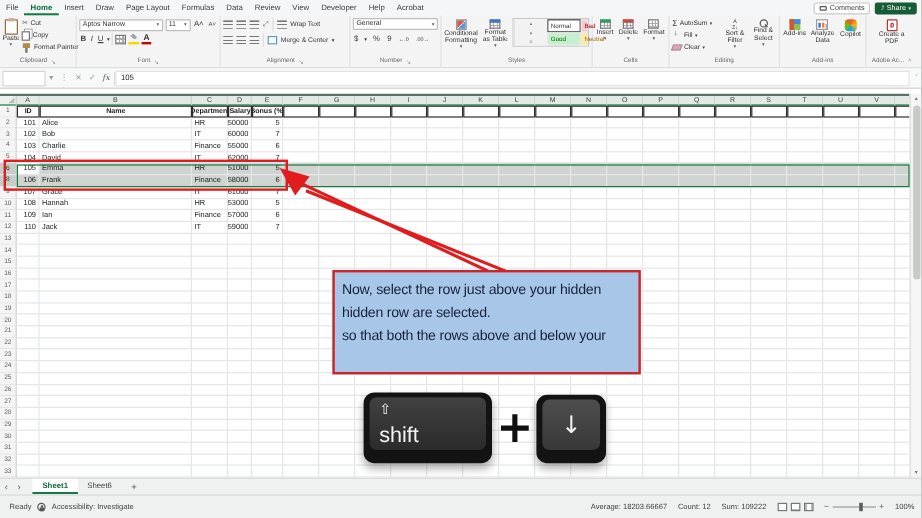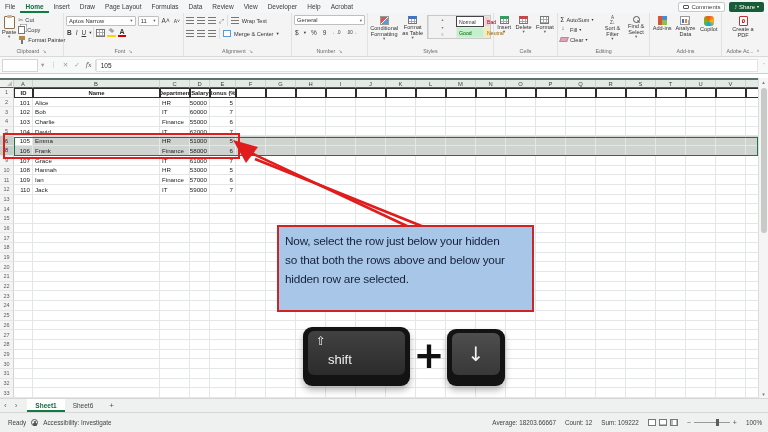--- a/index.html
+++ b/index.html
@@ -110,21 +110,21 @@
   .note b{font-weight:bold}
   .note div{white-space:nowrap}
   
   .key{position:absolute;background:#131313;border-radius:9px;box-shadow:0 4px 7px rgba(0,0,0,.3)}
   .key-face{position:absolute;left:5px;right:5px;top:4px;bottom:11px;border-radius:6px;
             background:linear-gradient(180deg,#414141,#2b2b2b)}
   .key-shift{left:303px;top:327px;width:107px;height:59px}
   .key-down{left:447px;top:329px;width:58px;height:57px}
   .key-down .key-face{background:linear-gradient(180deg,#4e4e4e,#383838)}
   .kshift-sym{position:absolute;left:8px;top:3px;color:#efefef;font-size:12px;font-family:"DejaVu Sans",sans-serif}
-  .kshift-txt{position:absolute;left:20px;top:21px;color:#f2f2f2;font-size:13px}
+  .kshift-txt{position:absolute;left:8px;top:21px;color:#f2f2f2;font-size:18px}
   .kdown-sym{position:absolute;left:0;right:0;top:9px;text-align:center;color:#f2f2f2;font-size:20px;font-family:"DejaVu Sans",sans-serif}
   .plus{position:absolute;left:412px;top:334px;width:34px;text-align:center;font-size:37px;font-weight:800;color:#101010;font-family:"DejaVu Sans",sans-serif}
   
   .vscroll{position:absolute;right:0;top:78px;width:10px;height:320px;background:#f4f5f4;border-left:1px solid #dcdcdc;
            font-size:5px;color:#777;text-align:center;font-family:"DejaVu Sans",sans-serif}
   .vthumb{position:absolute;left:1.5px;top:10px;width:6px;height:145px;background:#c7cac7;border-radius:3px}
   
   .sheetbar{position:absolute;left:0;top:398px;width:768px;height:14px;background:#eff0f0;border-top:1px solid #d7d7d7;
             display:flex;align-items:center;font-size:6.5px;color:#444}
   .navarr{padding:0 4px;color:#666;font-size:8px}
@@ -1290,23 +1290,23 @@
   </div>
 
   <div class="sel-outline"></div>
   <div class="red-rect"></div>
   <svg class="callout" width="768" height="432" viewBox="0 0 768 432">
     <path d="M409,227 L249,152" stroke="#e11c1c" stroke-width="2.6" fill="none"></path>
     <path d="M424,227 L255,159" stroke="#e11c1c" stroke-width="2.6" fill="none"></path>
     <polygon points="233,140 258,147 246,163" fill="#e11c1c"></polygon>
   </svg>
   <div class="note" id="note">
-      <div>Now, select the row just below your hidden</div>
+      <div>Now, select the row just above your hidden</div>
+      <div>hidden row are selected.</div>
       <div>so that both the rows above and below your</div>
-      <div>hidden row are selected.</div>
     </div>
 
   <div class="key key-shift">
     <div class="key-face">
       <span class="kshift-sym">⇧</span>
       <span class="kshift-txt">shift</span>
     </div>
   </div>
   <div class="plus">+</div>
   <div class="key key-down">

